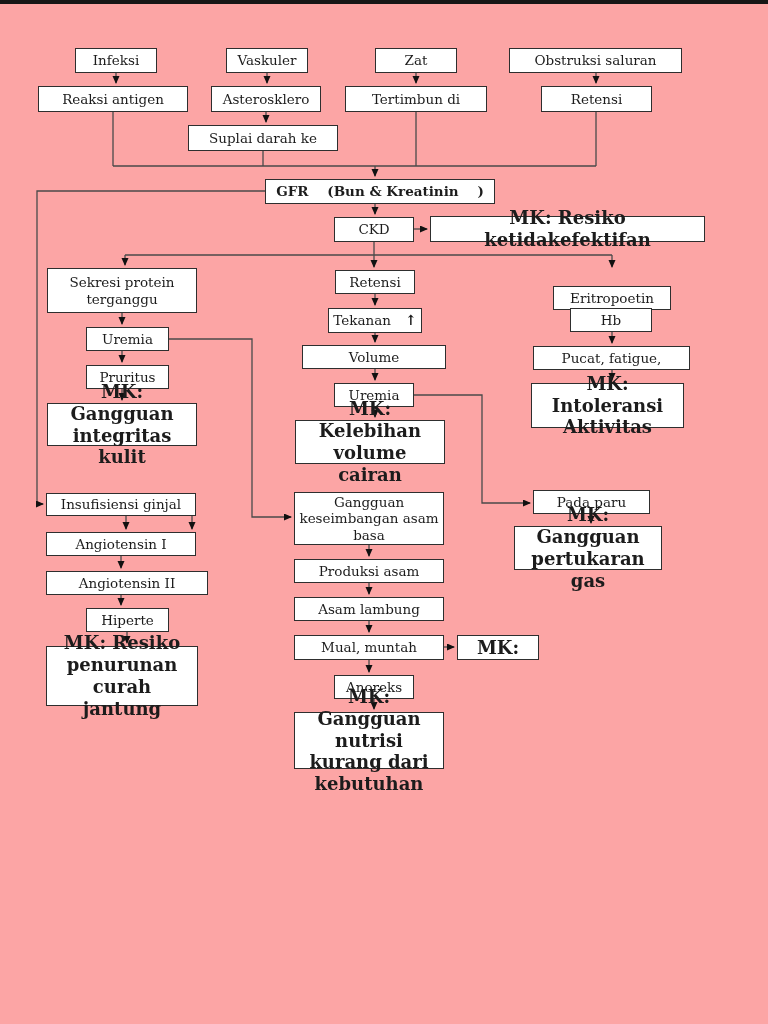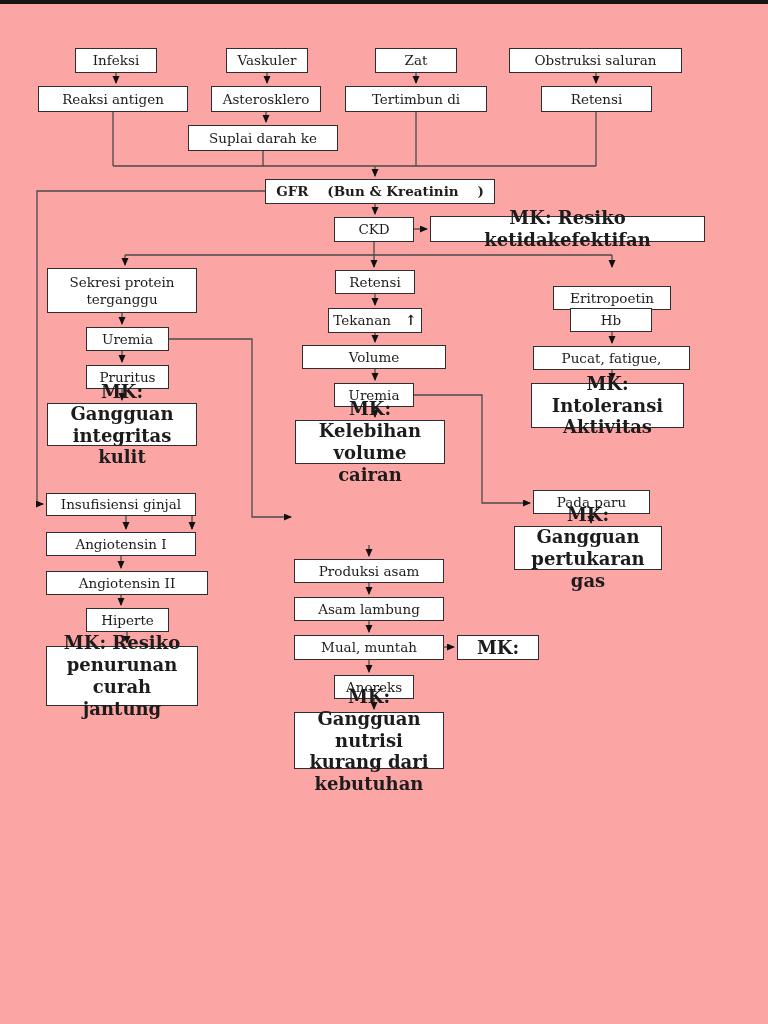--- a/index.html
+++ b/index.html
@@ -140,19 +140,20 @@
 
   <div class="node" style="left:533px;top:490px;width:117px;height:24px">Pada paru</div>
   <div class="node mk" style="left:514px;top:526px;width:148px;height:44px">MK: Gangguan pertukaran gas</div>
 
   <div class="node" style="left:46px;top:493px;width:150px;height:23px">Insufisiensi ginjal</div>
   <div class="node" style="left:46px;top:532px;width:150px;height:24px">Angiotensin I</div>
   <div class="node" style="left:46px;top:571px;width:162px;height:24px">Angiotensin II</div>
   <div class="node" style="left:86px;top:608px;width:83px;height:24px">Hiperte</div>
   <div class="node mk" style="left:46px;top:646px;width:152px;height:60px">MK: Resiko penurunan curah jantung</div>
 
+  <div class="node" style="left:294px;top:492px;width:150px;height:53px">Gangguan keseimbangan asam basa</div>
   <div class="node" style="left:294px;top:559px;width:150px;height:24px">Produksi asam</div>
   <div class="node" style="left:294px;top:597px;width:150px;height:24px">Asam lambung</div>
   <div class="node" style="left:294px;top:635px;width:150px;height:25px">Mual, muntah</div>
   <div class="node mk" style="left:457px;top:635px;width:82px;height:25px">MK:</div>
   <div class="node" style="left:334px;top:675px;width:80px;height:24px">Anoreks</div>
   <div class="node mk" style="left:294px;top:712px;width:150px;height:57px">MK: Gangguan nutrisi kurang dari kebutuhan</div>
 </div>
 
 </body></html>

